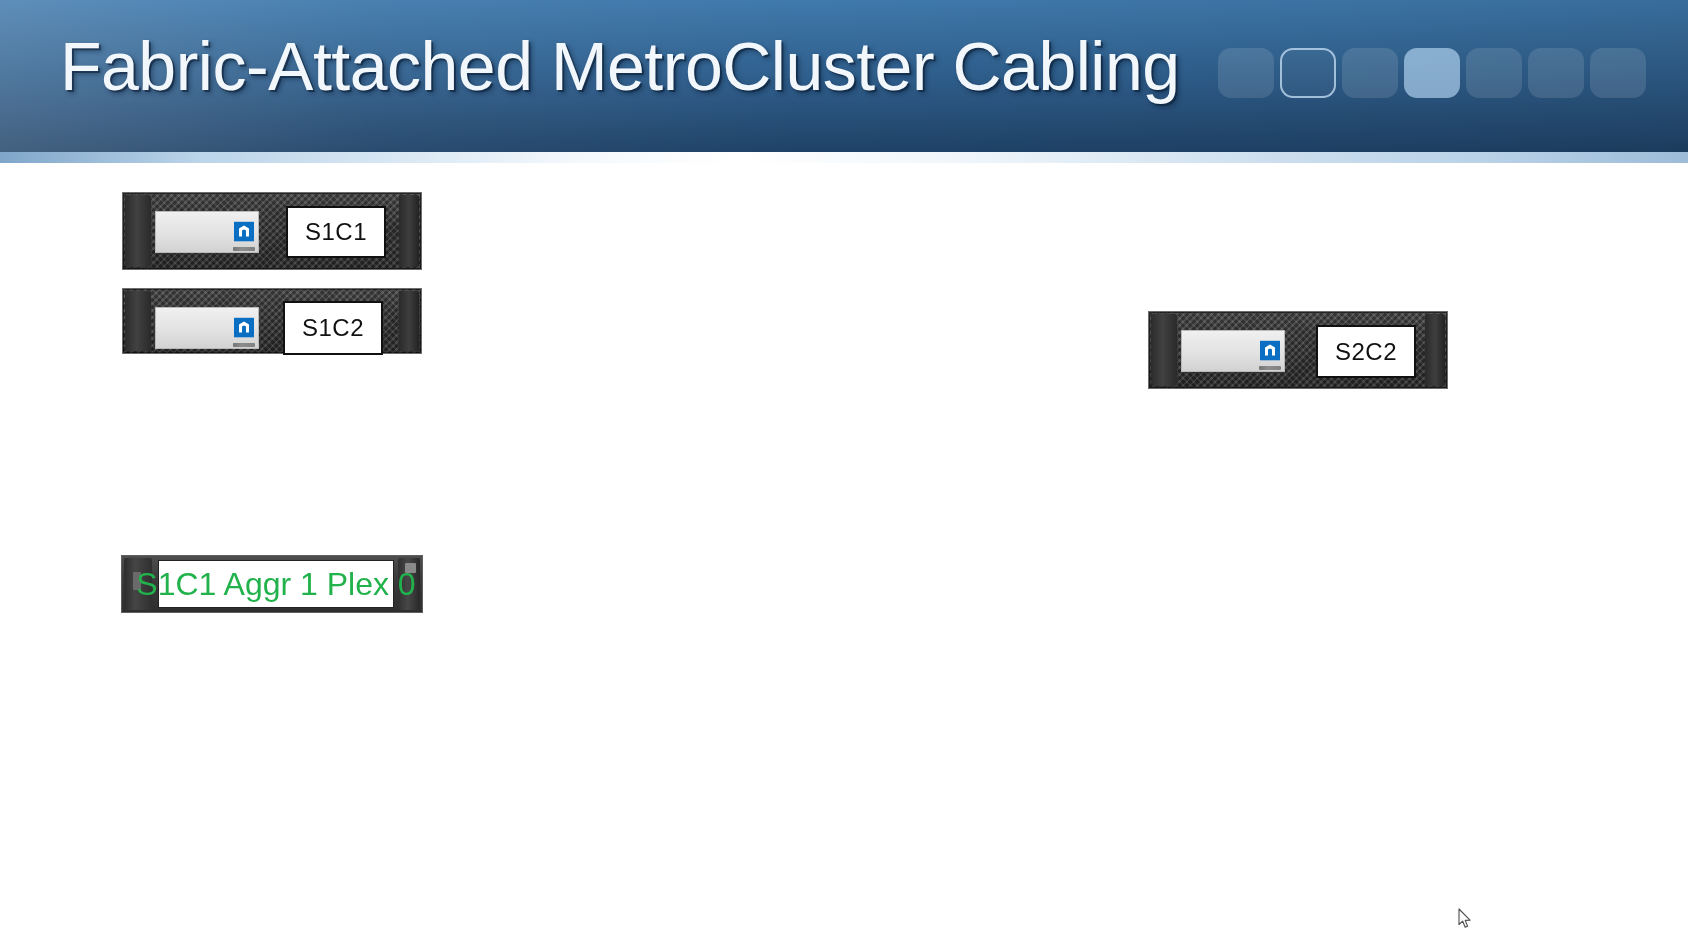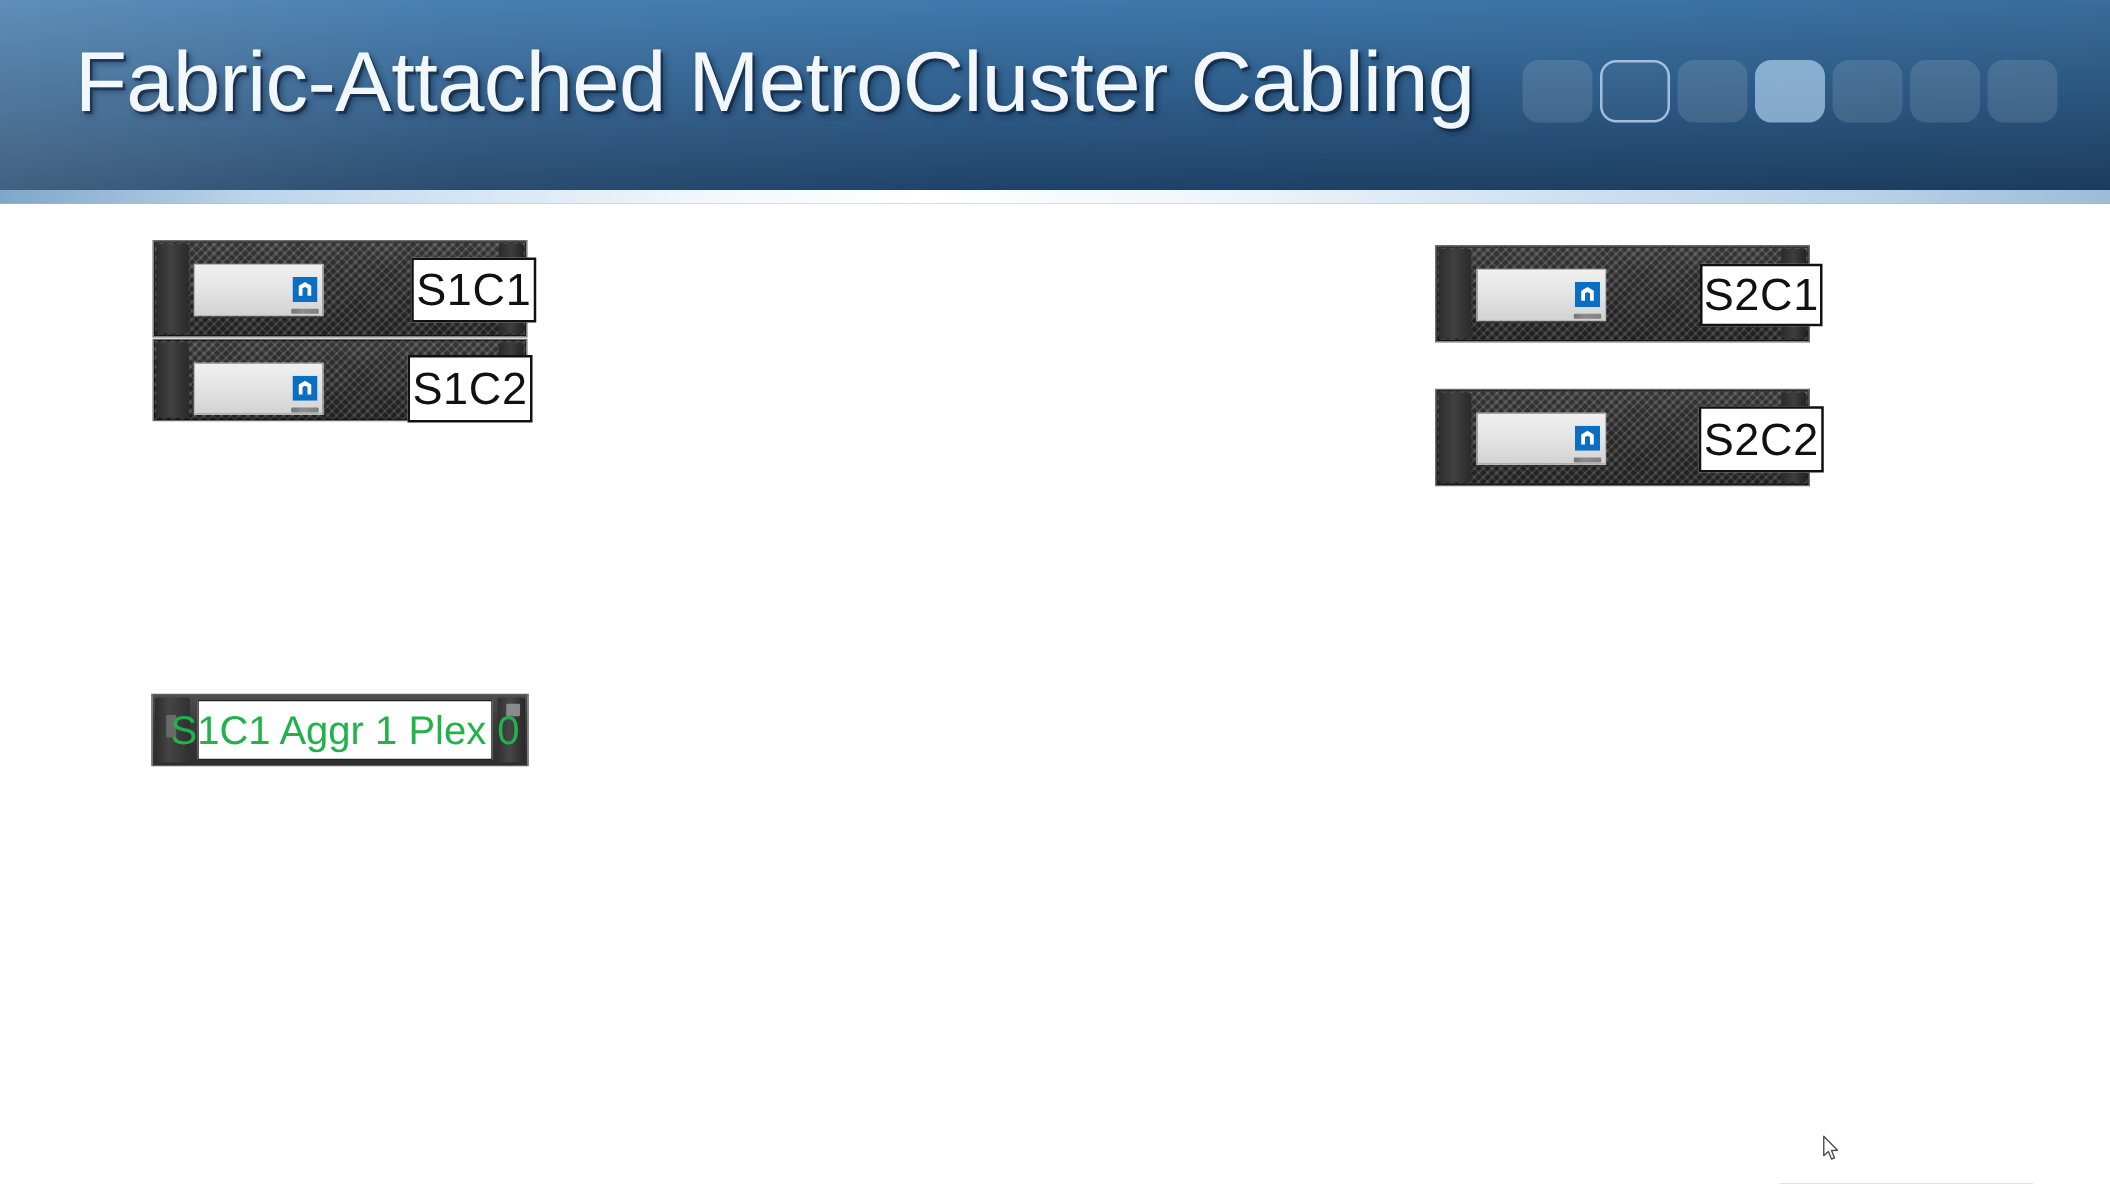--- a/index.html
+++ b/index.html
@@ -182,24 +182,23 @@
   .name-box {
     position: absolute;
     box-sizing: border-box;
     background: #ffffff;
     border: 2px solid #111111;
     display: flex;
     align-items: center;
     justify-content: center;
     color: #111111;
     font-family: "Liberation Sans", sans-serif;
-    font-size: 36px;
+    font-size: 24px;
     line-height: 1;
     letter-spacing: 0.5px;
-    margin-left: 43px;
   }
 
   
   .shelf {
     position: absolute;
     box-sizing: border-box;
     border: 1px solid #5f5f5f;
     background: linear-gradient(180deg,#4e4e4e 0%, #3b3b3b 40%, #2e2e2e 100%);
   }
   .shelf .shelf-cap-l {
@@ -297,51 +296,39 @@
       <div class="bezel" style="left:32px; top:18px; width:104px; height:42px;">
         <svg class="netapp-logo" viewBox="0 0 20 20">
           <rect x="0" y="0" width="20" height="20" fill="#0a6fc2"></rect>
           <path d="M5 15 L5 7 L10 4 L15 7 L15 15 L12 15 L12 9 L10 8 L8 9 L8 15 Z" fill="#ffffff"></path>
         </svg>
         <div class="netapp-wordmark"></div>
       </div>
       <div class="name-box" style="left:163px; top:13px; width:100px; height:52px;">S1C1</div>
     </div>
 
-    <div class="controller" style="left:122px; top:108px; width:300px; height:66px;">
+    <div class="controller" style="left:122px; top:125px; width:300px; height:66px;">
       <div class="endcap-l"></div>
       <div class="endcap-r"></div>
       <div class="bezel" style="left:32px; top:18px; width:104px; height:42px;">
         <svg class="netapp-logo" viewBox="0 0 20 20">
           <rect x="0" y="0" width="20" height="20" fill="#0a6fc2"></rect>
           <path d="M5 15 L5 7 L10 4 L15 7 L15 15 L12 15 L12 9 L10 8 L8 9 L8 15 Z" fill="#ffffff"></path>
         </svg>
         <div class="netapp-wordmark"></div>
       </div>
       <div class="name-box" style="left:160px; top:12px; width:100px; height:54px;">S1C2</div>
     </div>
 
     <div class="shelf" style="left:121px; top:392px; width:302px; height:58px;">
       <div class="shelf-cap-l"></div>
       <div class="shelf-cap-r"></div>
       <div class="shelf-label">S1C1 Aggr 1 Plex 0</div>
     </div>
 
-    <div class="controller" style="left:1148px; top:33px; width:300px; height:78px;">
-      <div class="endcap-l"></div>
-      <div class="endcap-r"></div>
-      <div class="bezel" style="left:32px; top:18px; width:104px; height:42px;">
-        <svg class="netapp-logo" viewBox="0 0 20 20">
-          <rect x="0" y="0" width="20" height="20" fill="#0a6fc2"></rect>
-          <path d="M5 15 L5 7 L10 4 L15 7 L15 15 L12 15 L12 9 L10 8 L8 9 L8 15 Z" fill="#ffffff"></path>
-        </svg>
-        <div class="netapp-wordmark"></div>
-      </div>
-      <div class="name-box" style="left:168px; top:14px; width:98px; height:50px;">S2C1</div>
-    </div>
 
     <div class="controller" style="left:1148px; top:148px; width:300px; height:78px;">
       <div class="endcap-l"></div>
       <div class="endcap-r"></div>
       <div class="bezel" style="left:32px; top:18px; width:104px; height:42px;">
         <svg class="netapp-logo" viewBox="0 0 20 20">
           <rect x="0" y="0" width="20" height="20" fill="#0a6fc2"></rect>
           <path d="M5 15 L5 7 L10 4 L15 7 L15 15 L12 15 L12 9 L10 8 L8 9 L8 15 Z" fill="#ffffff"></path>
         </svg>
         <div class="netapp-wordmark"></div>

